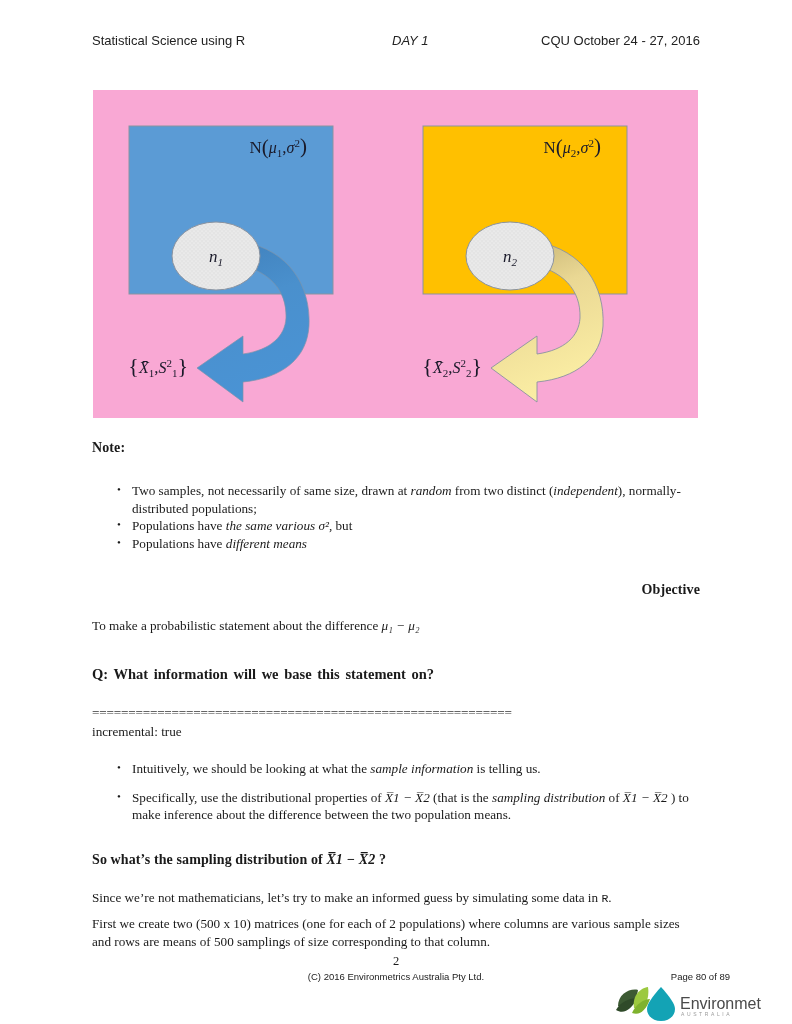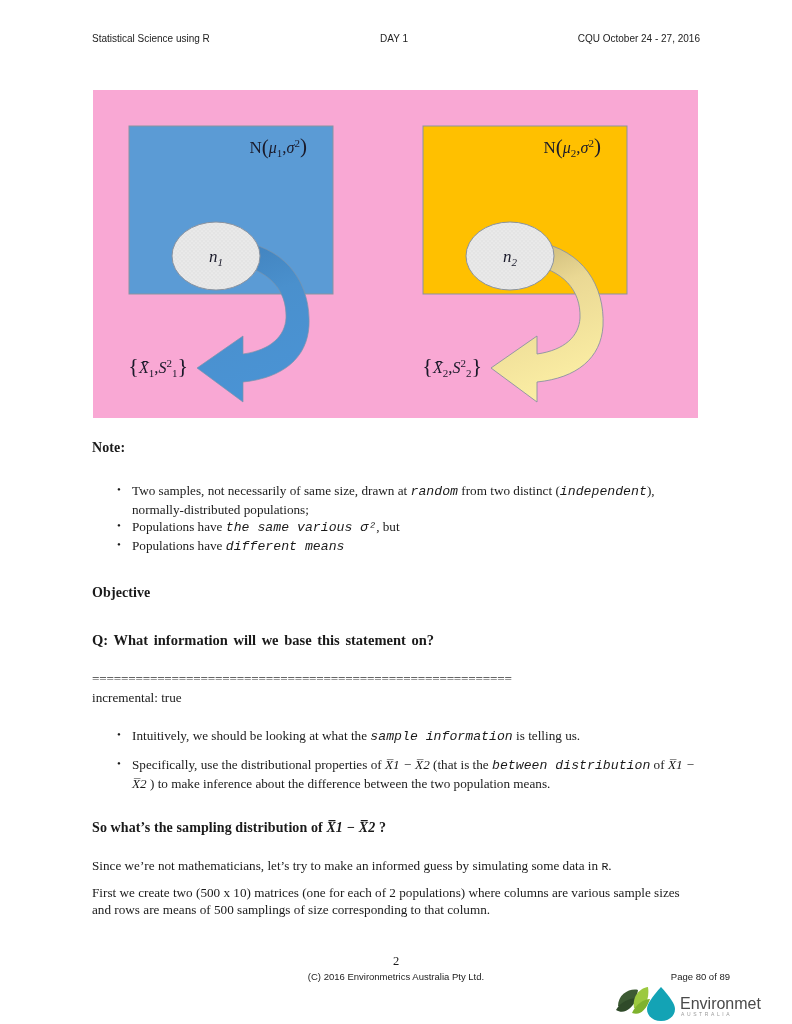--- a/index.html
+++ b/index.html
@@ -17,25 +17,25 @@
   }
 
   
   .page-header {
     position: absolute;
     top: 33px;
     left: 92px;
     width: 608px;
     height: 14px;
     font-family: "Liberation Sans", sans-serif;
-    font-size: 10px;
+    font-size: 13px;
     color: #222;
   }
   .page-header .hdr-left   { position: absolute; left: 0px;   top: 0; white-space: nowrap; }
-  .page-header .hdr-center { position: absolute; left: 288px; top: 0; white-space: nowrap; }
+  .page-header .hdr-center { position: absolute; left: 300px; top: 0; white-space: nowrap; font-style: italic; }
   .page-header .hdr-right  { position: absolute; right: 0px;  top: 0; white-space: nowrap; }
 
   
   .figure {
     position: absolute;
     left: 93px;
     top: 90px;
     width: 605px;
     height: 328px;
     background: #f9a8d4;
@@ -99,21 +99,21 @@
     font-size: 13.2px;
     letter-spacing: -0.2px;
     color: #333;
     line-height: 12px;
     white-space: nowrap;
     overflow: hidden;
     height: 14px;
   }
   .mono { font-family: "Liberation Mono", monospace; font-size: 11.5px; }
 
-  i.it { font-style: italic; font-family: Liberation Mono, monospace; }
+  i.it { font-style: italic; }
 
   
   .mvar { font-family: "Liberation Serif", serif; font-style: italic; }
 
   
   .slide-num {
     position: absolute;
     left: 0; right: 0;
     top: 954px;
     text-align: center;
@@ -225,31 +225,32 @@
 <div class="content">
 
   <h2 class="sec">Note:</h2>
 
   <ul class="bl" style="margin-top:26px;">
     <li><span>Two samples, not necessarily of same size, drawn at </span><i class="it">random</i><span> from two distinct (</span><i class="it">independent</i><span>), normally-distributed populations;</span></li>
     <li><span>Populations have </span><i class="it">the same various σ²</i><span>, but</span></li>
     <li><span>Populations have </span><i class="it">different means</i></li>
   </ul>
 
-  <h2 class="sec" style="margin-top:30px;">Objective</h2>
-
+  <h2 class="sec" style="margin-top:30px;text-align:right;">Objective</h2>
+
+  <p class="para" style="margin-top:19px;"><span>To make a probabilistic statement about the difference </span><span class="mvar">μ₁ − μ₂</span></p>
 
   <h2 class="q" style="margin-top:31px;">Q: What information will we base this statement on?</h2>
 
   <div class="sep" style="margin-top:24px;">==========================================================</div>
   <p class="para" style="margin-top:2px;">incremental: true</p>
 
   <ul class="bl spaced" style="margin-top:20px;">
     <li><span>Intuitively, we should be looking at what the </span><i class="it">sample information</i><span> is telling us.</span></li>
-    <li><span>Specifically, use the distributional properties of </span><span class="mvar">X̅1 − X̅2</span><span> (that is the </span><i class="it">between distribution</i><span> of </span><span class="mvar">X̅1 − X̅2</span><span> ) to make inference about the difference between the two population means.</span></li>
+    <li><span>Specifically, use the distributional properties of </span><span class="mvar">X̅1 − X̅2</span><span> (that is the </span><i class="it">sampling distribution</i><span> of </span><span class="mvar">X̅1 − X̅2</span><span> ) to make inference about the difference between the two population means.</span></li>
   </ul>
 
   <h2 class="sec" style="margin-top:28px;"><span>So what’s the sampling distribution of </span><span class="mvar">X̅1 − X̅2</span><span> ?</span></h2>
 
   <p class="para" style="margin-top:21px;"><span>Since we’re not mathematicians, let’s try to make an informed guess by simulating some data in </span><span class="mono">R</span><span>.</span></p>
 
   <p class="para" style="margin-top:8px;">First we create two (500 x 10) matrices (one for each of 2 populations) where columns are various sample sizes and rows are means of 500 samplings of size corresponding to that column.</p>
 </div>
 
 <div class="slide-num">2</div>

